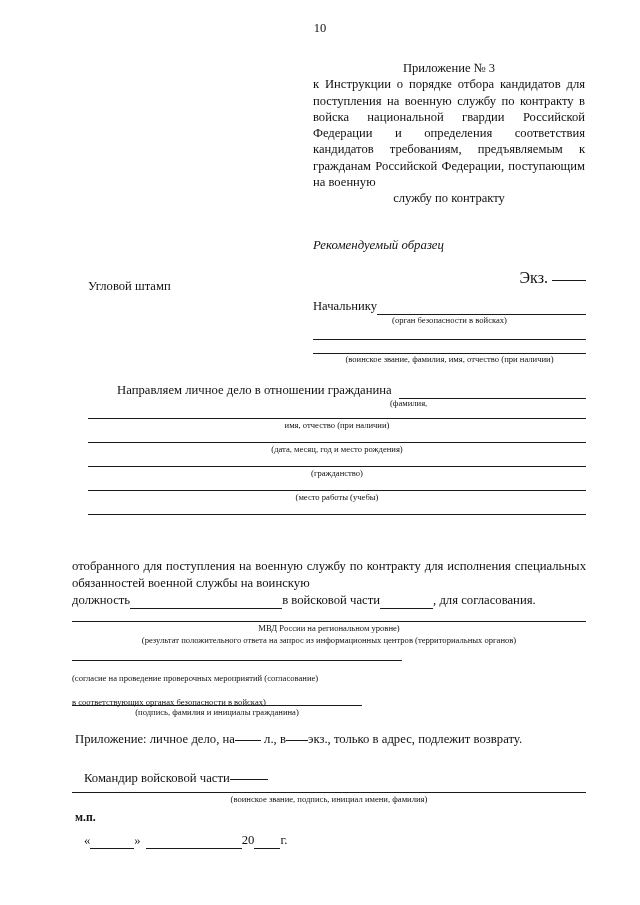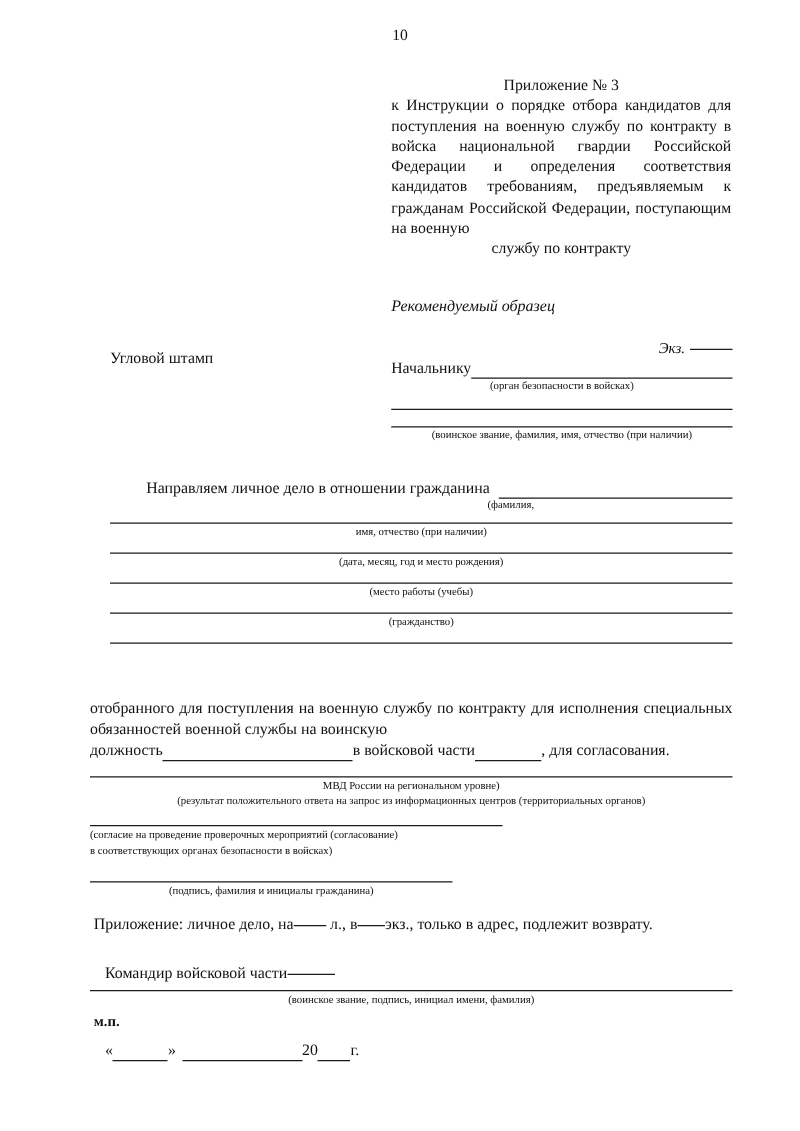--- a/index.html
+++ b/index.html
@@ -72,38 +72,37 @@
 
   
   .addressee {
     position: absolute;
     top: 268px;
     left: 313px;
     width: 273px;
   }
   .kopy-line {
     text-align: right;
-    font-size: 12px;
-    font-style: italic;
+    font-size: 16px;
     line-height: 1.25;
     white-space: nowrap;
   }
   .kopy-line .blank {
     display: inline-block;
     width: 34px;
     border-bottom: 1.2px solid #1a1a1a;
     margin-left: 4px;
     vertical-align: 2px;
     height: 11px;
   }
 
   .addressee-row {
     display: flex;
     align-items: flex-end;
-    margin-top: 1px;
+    margin-top: 11px;
   }
   .addressee-row .word {
     font-size: 12.6px;
     line-height: 1.25;
     white-space: nowrap;
   }
   .addressee-row .fill {
     flex: 1 1 auto;
     border-bottom: 1.1px solid #1a1a1a;
     height: 13px;
@@ -209,21 +208,21 @@
   }
   .mvd-block .caption { margin-top: 1px; }
 
   
   .consent-block {
     position: absolute;
     top: 660px;
     left: 72px;
     width: 330px;
   }
-  .consent-block .caption-left { margin-top: 1px; }
+  .consent-block .caption-left { margin-top: 12px; }
 
   
   .citizen-block {
     position: absolute;
     top: 705px;
     left: 72px;
     width: 290px;
   }
   .citizen-block .caption { margin-top: 1px; }
 
@@ -357,25 +356,25 @@
     <div class="field-row">
       <div class="rule"></div>
       <div class="caption">имя, отчество (при наличии)</div>
     </div>
     <div class="field-row">
       <div class="rule"></div>
       <div class="caption">(дата, месяц, год и место рождения)</div>
     </div>
     <div class="field-row">
       <div class="rule"></div>
-      <div class="caption">(место работы (учебы)</div>
+      <div class="caption">(гражданство)</div>
     </div>
     <div class="field-row">
       <div class="rule"></div>
-      <div class="caption">(гражданство)</div>
+      <div class="caption">(место работы (учебы)</div>
     </div>
     <div class="field-row">
       <div class="rule"></div>
     </div>
   </div>
 
   <div class="para">
     <span>отобранного для поступления на военную службу по контракту для исполнения специальных обязанностей военной службы на воинскую</span>
     <div class="last-line">
       <span class="word">должность</span>

